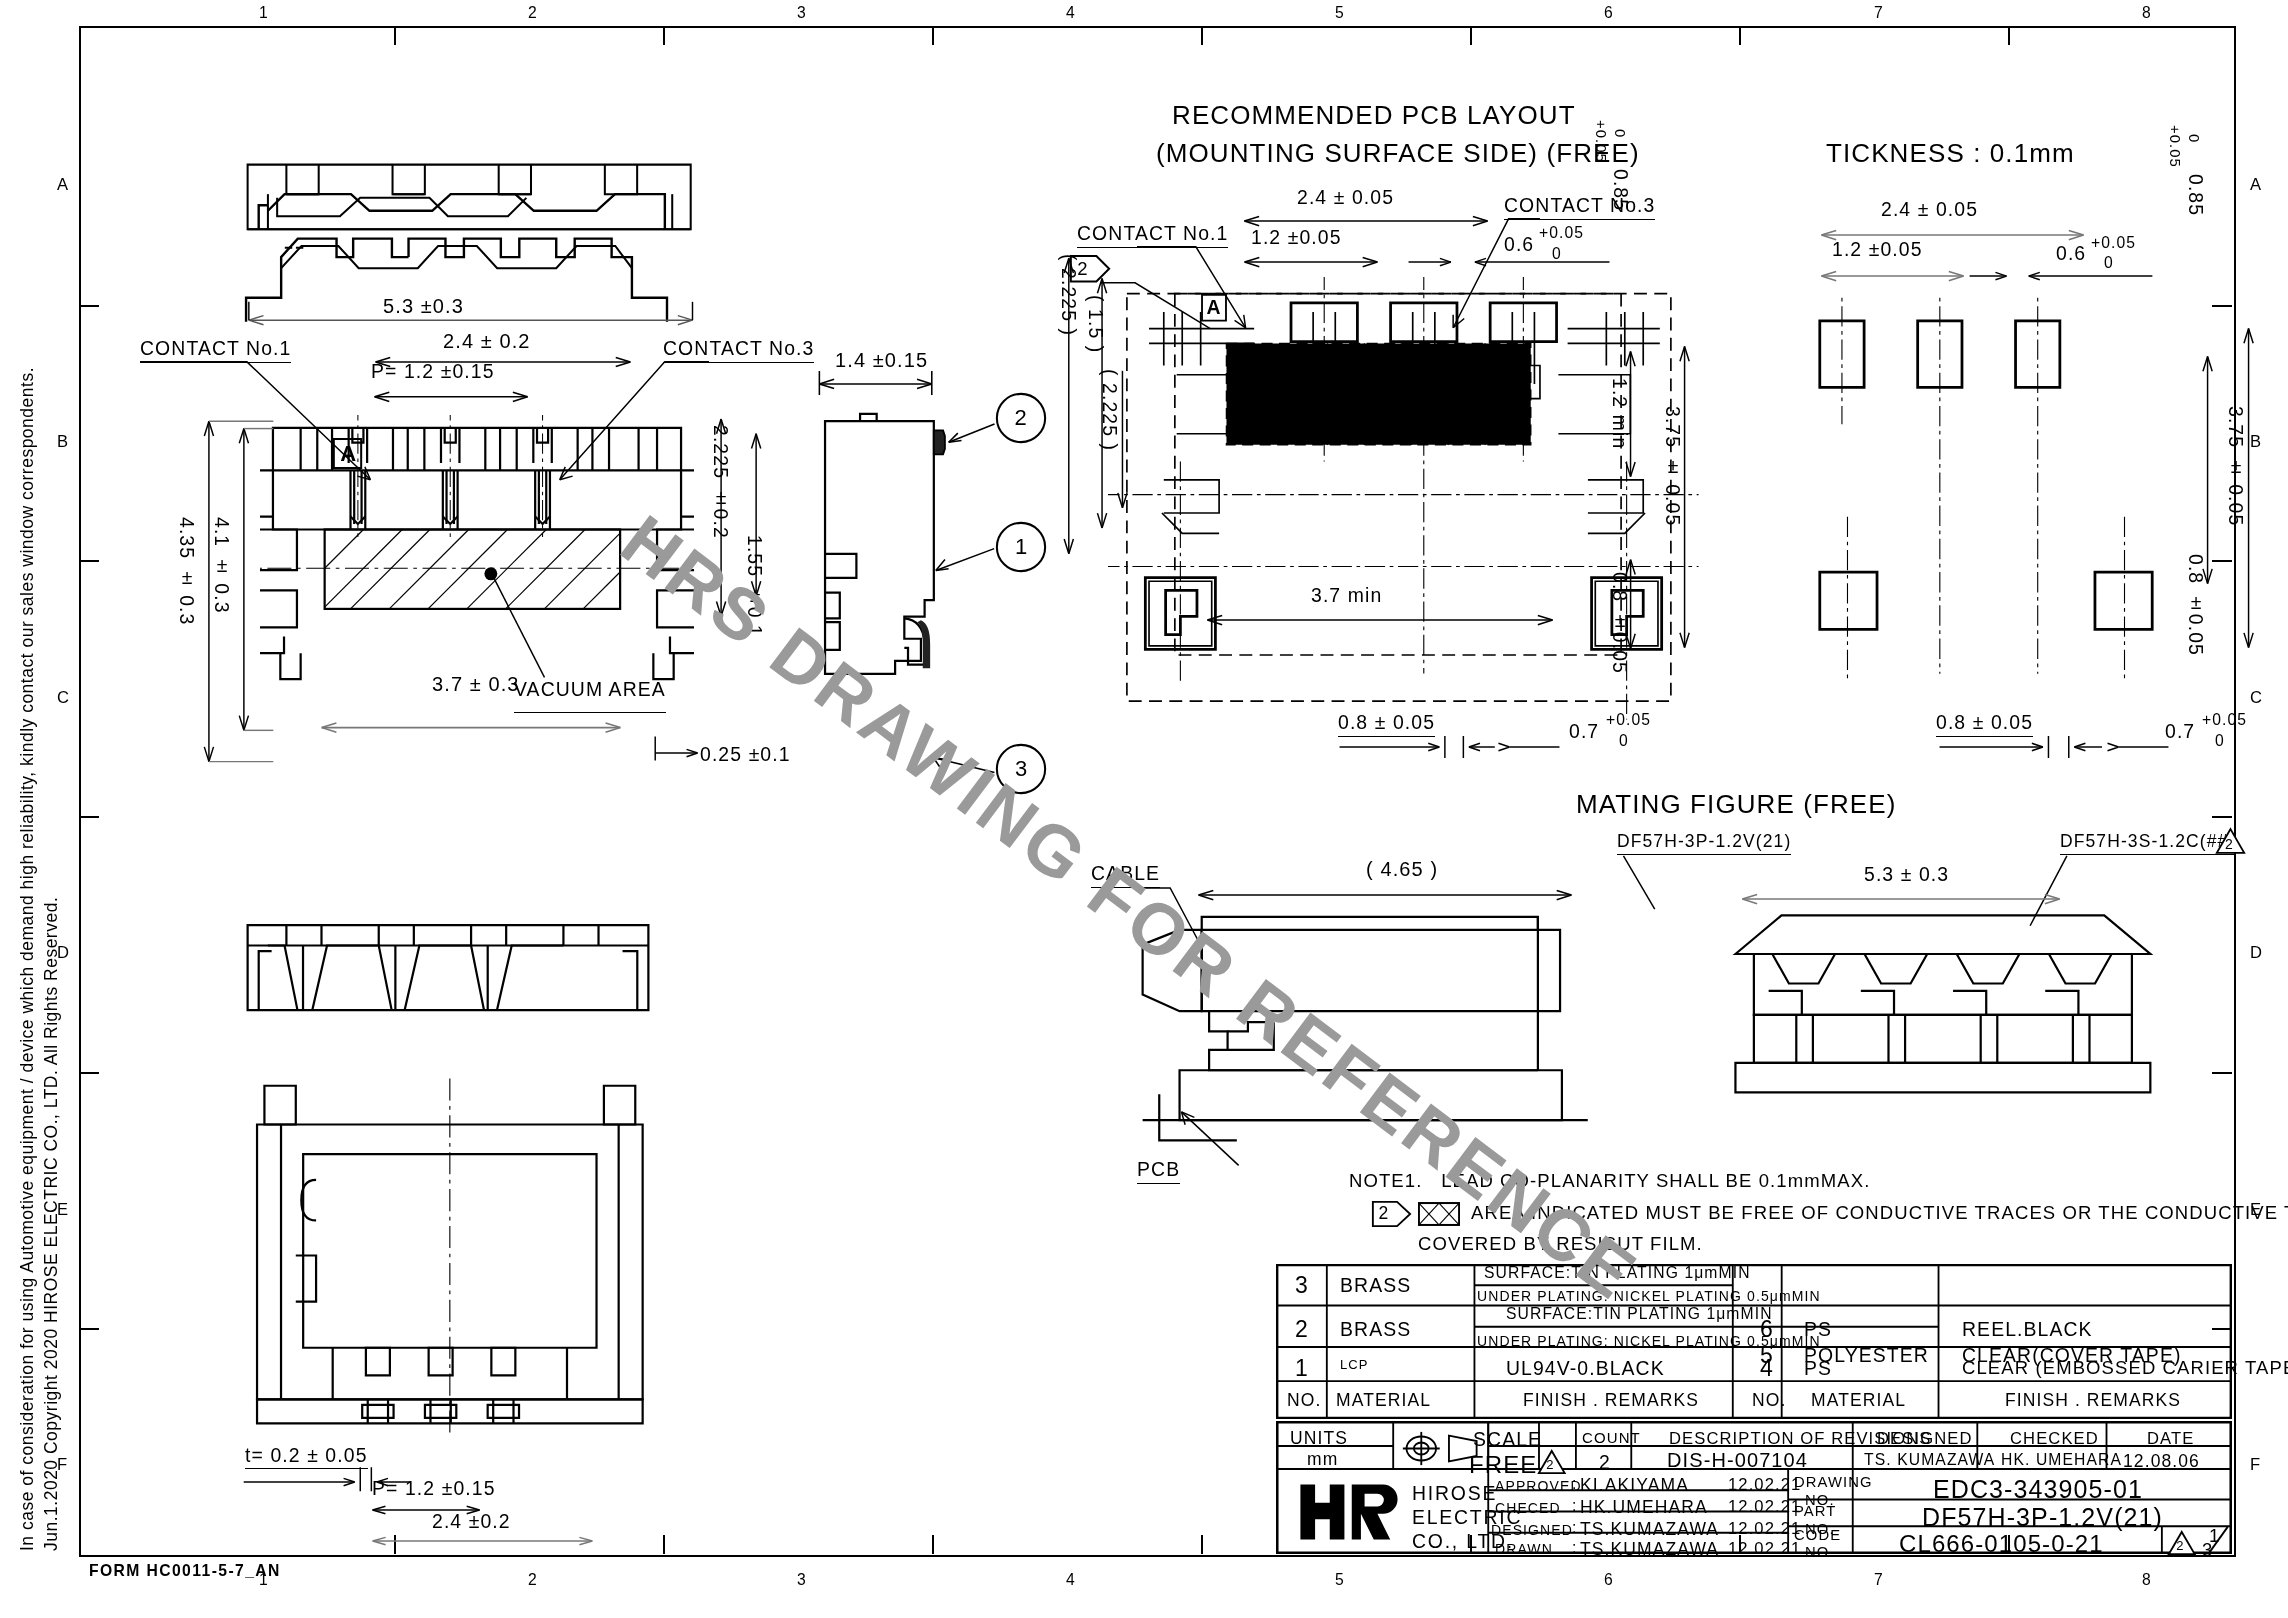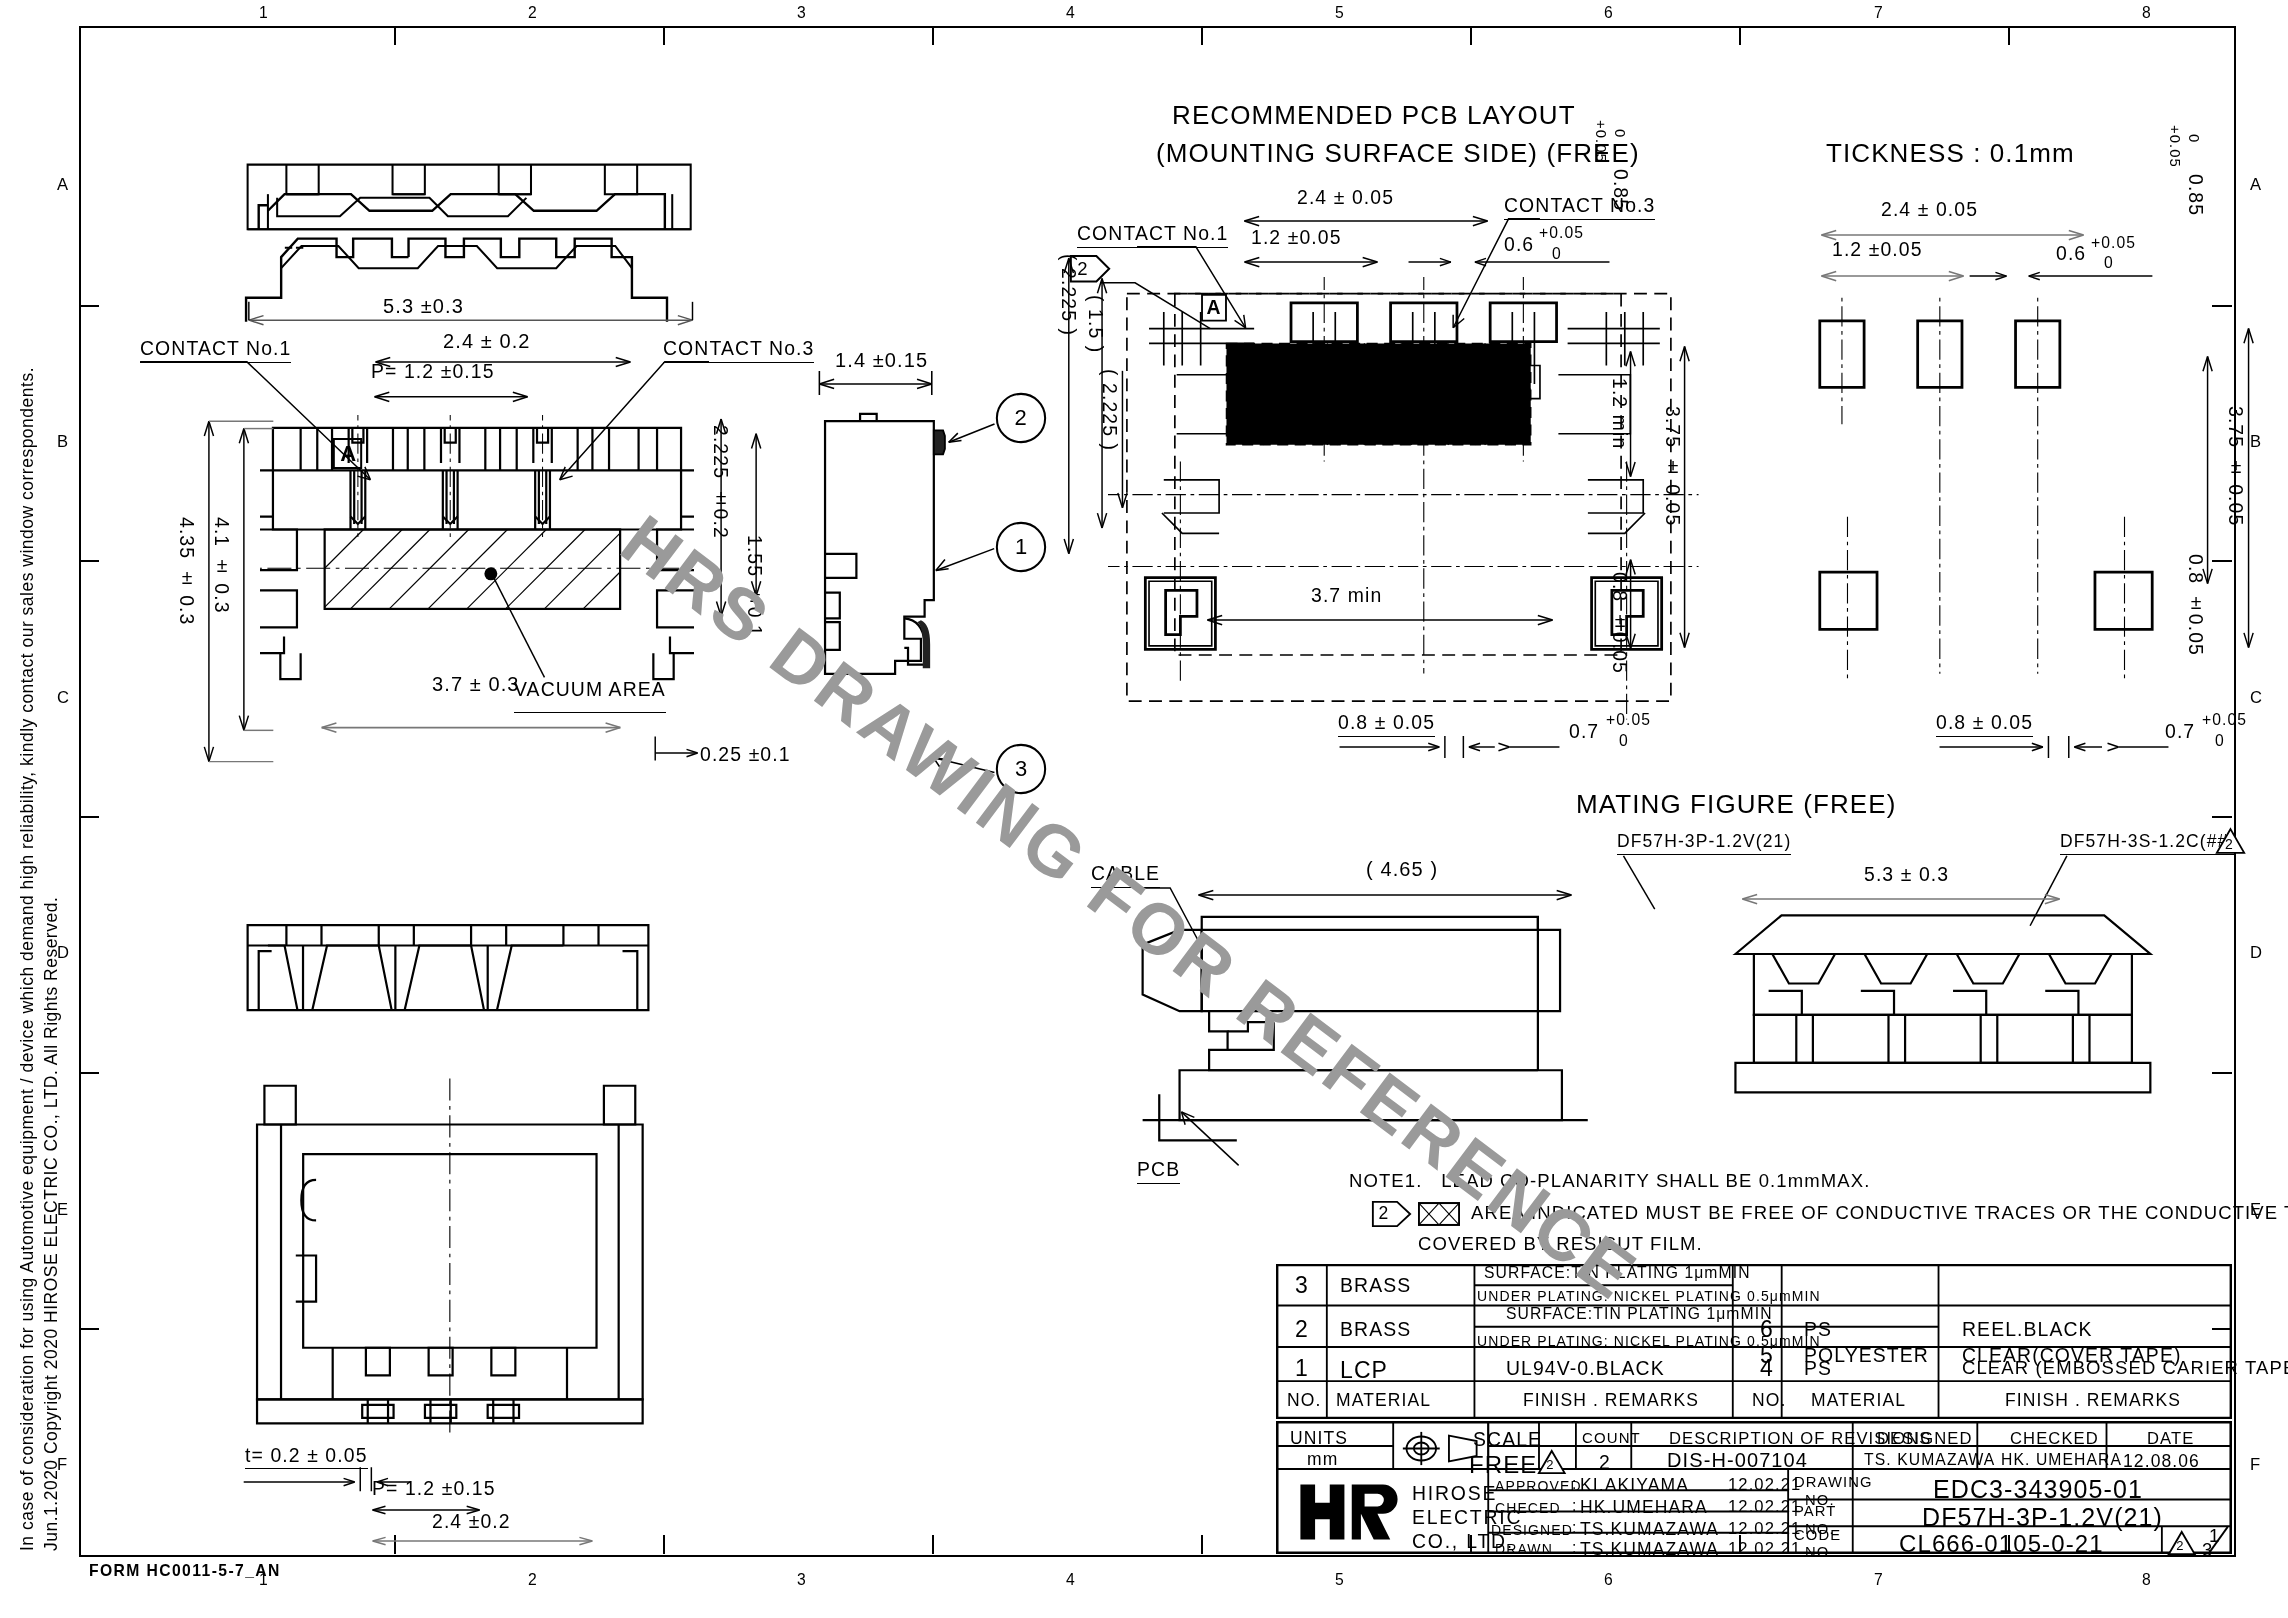--- a/index.html
+++ b/index.html
@@ -845,21 +845,21 @@
   <div class="cad abs" style="left:1340px;top:1274px;font-size:19.4px;">BRASS</div>
   <div class="cad abs" style="left:1484px;top:1264px;font-size:15.7px;">SURFACE:TIN PLATING 1μmMIN</div>
   <div class="cad abs" style="left:1477px;top:1288px;font-size:14px;">UNDER PLATING: NICKEL PLATING 0.5μmMIN</div>
 
   <div class="cad abs" style="left:1295px;top:1316px;font-size:23px;">2</div>
   <div class="cad abs" style="left:1340px;top:1318px;font-size:19.4px;">BRASS</div>
   <div class="cad abs" style="left:1506px;top:1305px;font-size:15.7px;">SURFACE:TIN PLATING 1μmMIN</div>
   <div class="cad abs" style="left:1477px;top:1333px;font-size:14px;">UNDER PLATING: NICKEL PLATING 0.5μmMIN</div>
 
   <div class="cad abs" style="left:1295px;top:1355px;font-size:23px;">1</div>
-  <div class="cad abs" style="left:1340px;top:1357px;font-size:23px;">LCP</div>
+  <div class="cad abs" style="left:1340px;top:1357px;font-size:13px;">LCP</div>
   <div class="cad abs" style="left:1506px;top:1357px;font-size:19.4px;">UL94V-0.BLACK</div>
 
   <div class="cad abs" style="left:1287px;top:1390px;font-size:17.5px;">NO.</div>
   <div class="cad abs" style="left:1336px;top:1390px;font-size:17.5px;">MATERIAL</div>
   <div class="cad abs" style="left:1523px;top:1390px;font-size:17.5px;">FINISH . REMARKS</div>
 
   <div class="cad abs" style="left:1760px;top:1316px;font-size:23px;">6</div>
   <div class="cad abs" style="left:1804px;top:1318px;font-size:19.4px;">PS</div>
   <div class="cad abs" style="left:1962px;top:1318px;font-size:19.4px;">REEL.BLACK</div>
 

